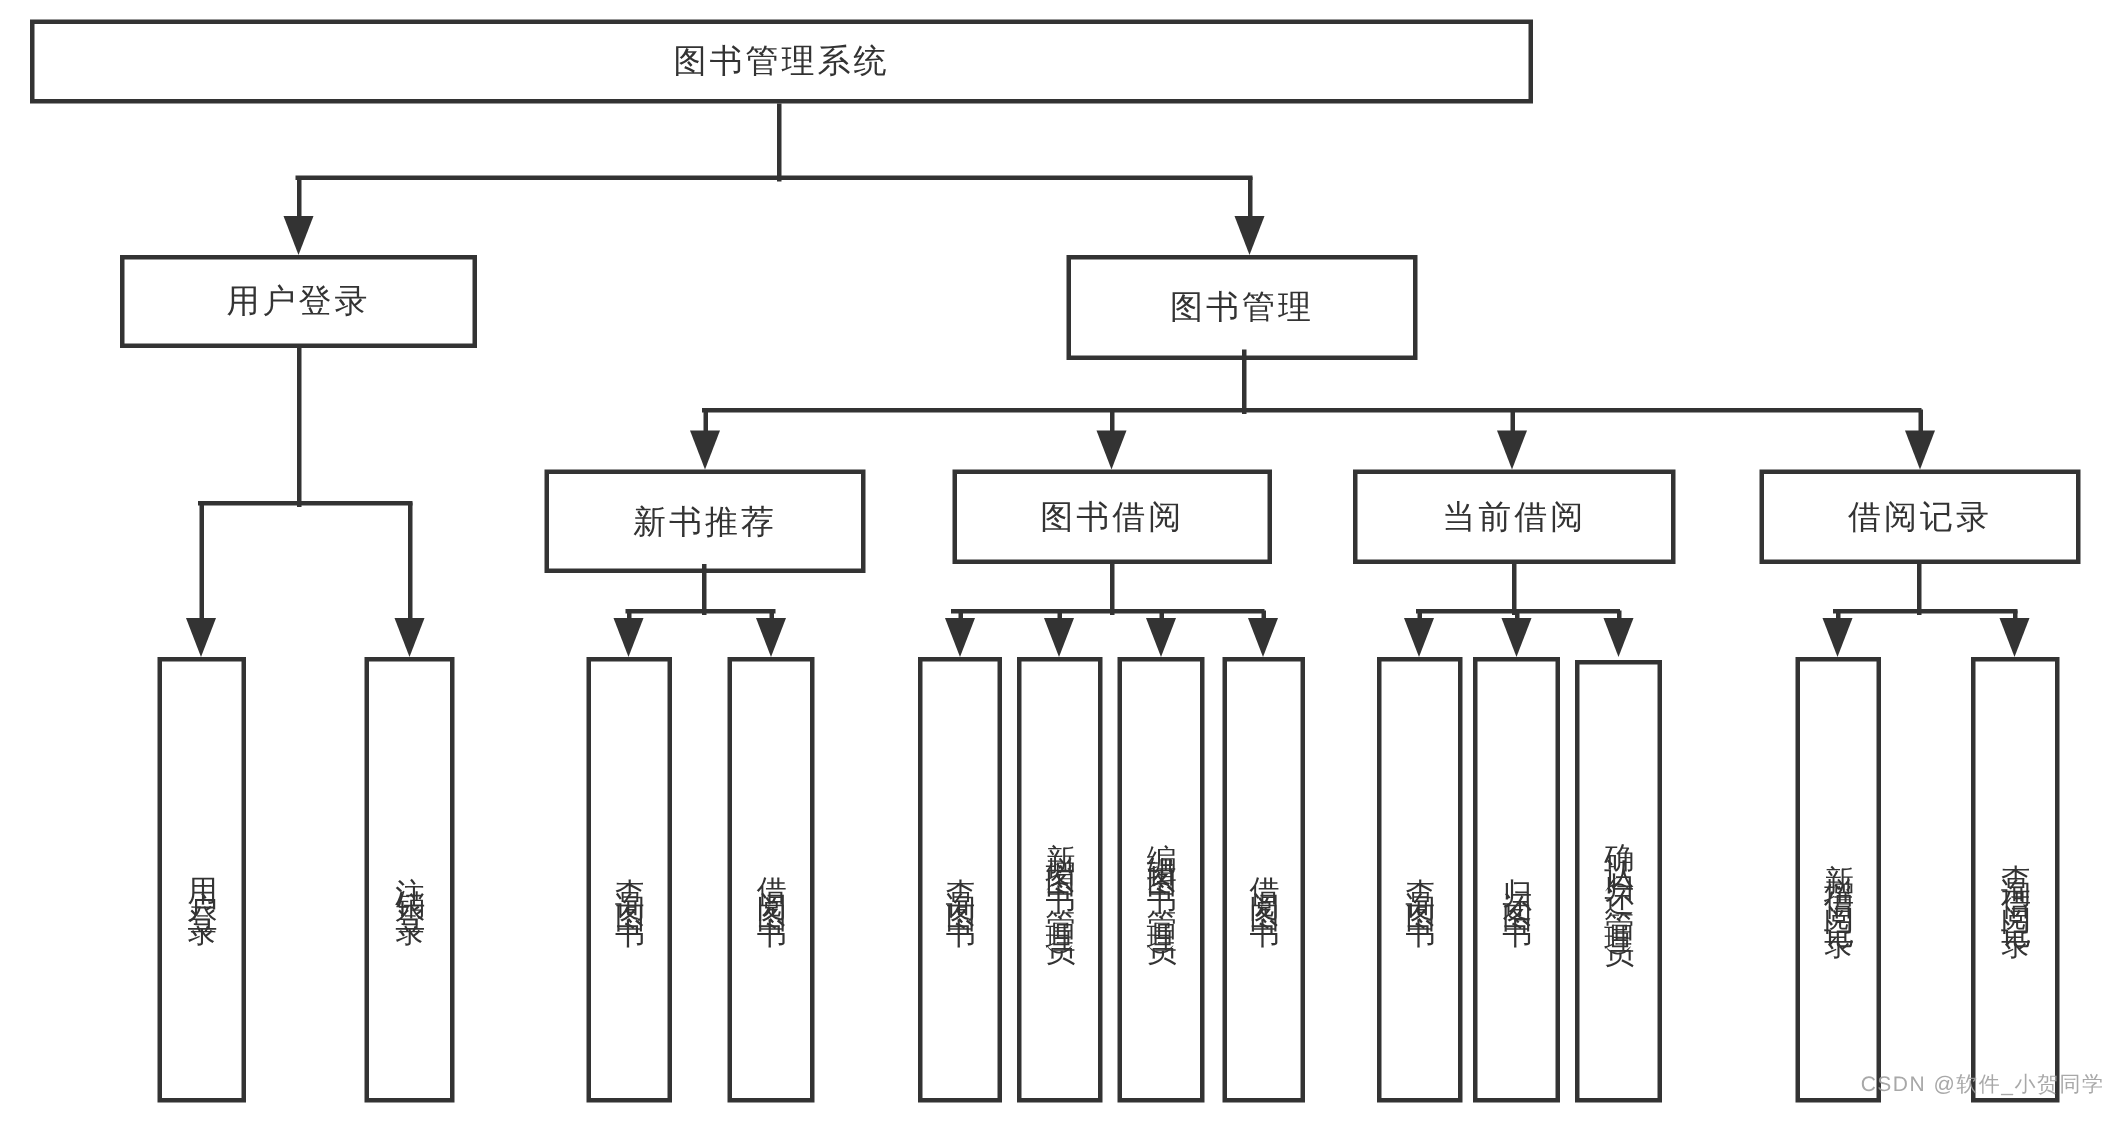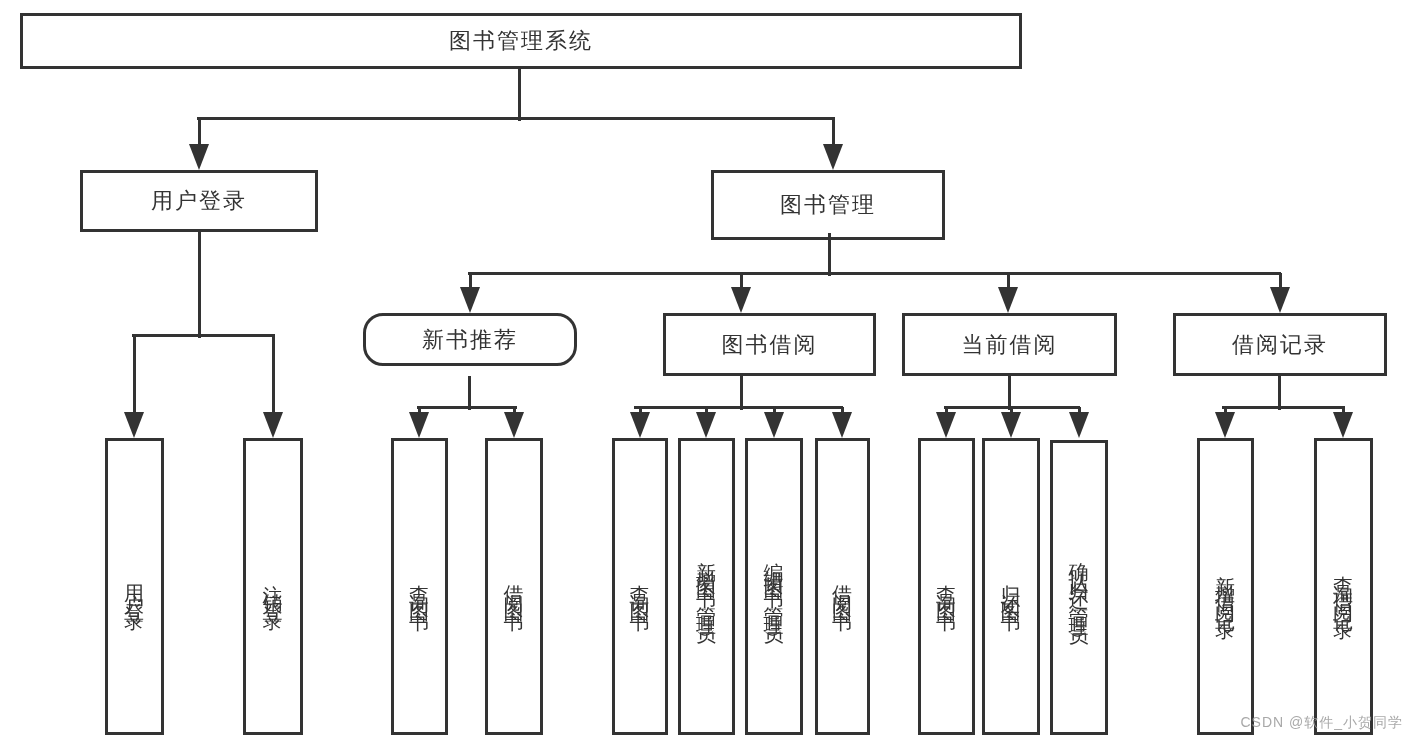--- a/index.html
+++ b/index.html
@@ -66,24 +66,24 @@
     <span>图书管理系统</span>
   </div>
 
   <div class="box h" style="left:80px; top:170px; width:238px; height:62px;">
     <span>用户登录</span>
   </div>
   <div class="box h" style="left:711px; top:170px; width:234px; height:70px;">
     <span>图书管理</span>
   </div>
 
-  <div class="box h" style="left:363px; top:313px; width:214px; height:53px;border-radius:20px;">
+  <div class="box h" style="left:363px; top:313px; width:214px; height:69px;">
     <span>新书推荐</span>
   </div>
-  <div class="box h" style="left:635px; top:313px; width:213px; height:63px;margin-left:28px;">
+  <div class="box h" style="left:635px; top:313px; width:213px; height:63px;">
     <span>图书借阅</span>
   </div>
   <div class="box h" style="left:902px; top:313px; width:215px; height:63px;">
     <span>当前借阅</span>
   </div>
   <div class="box h" style="left:1173px; top:313px; width:214px; height:63px;font-family:Liberation Serif, serif;">
     <span>借阅记录</span>
   </div>
 
   <div class="box v" style="left:105px; top:438px; width:59px; height:297px;">

